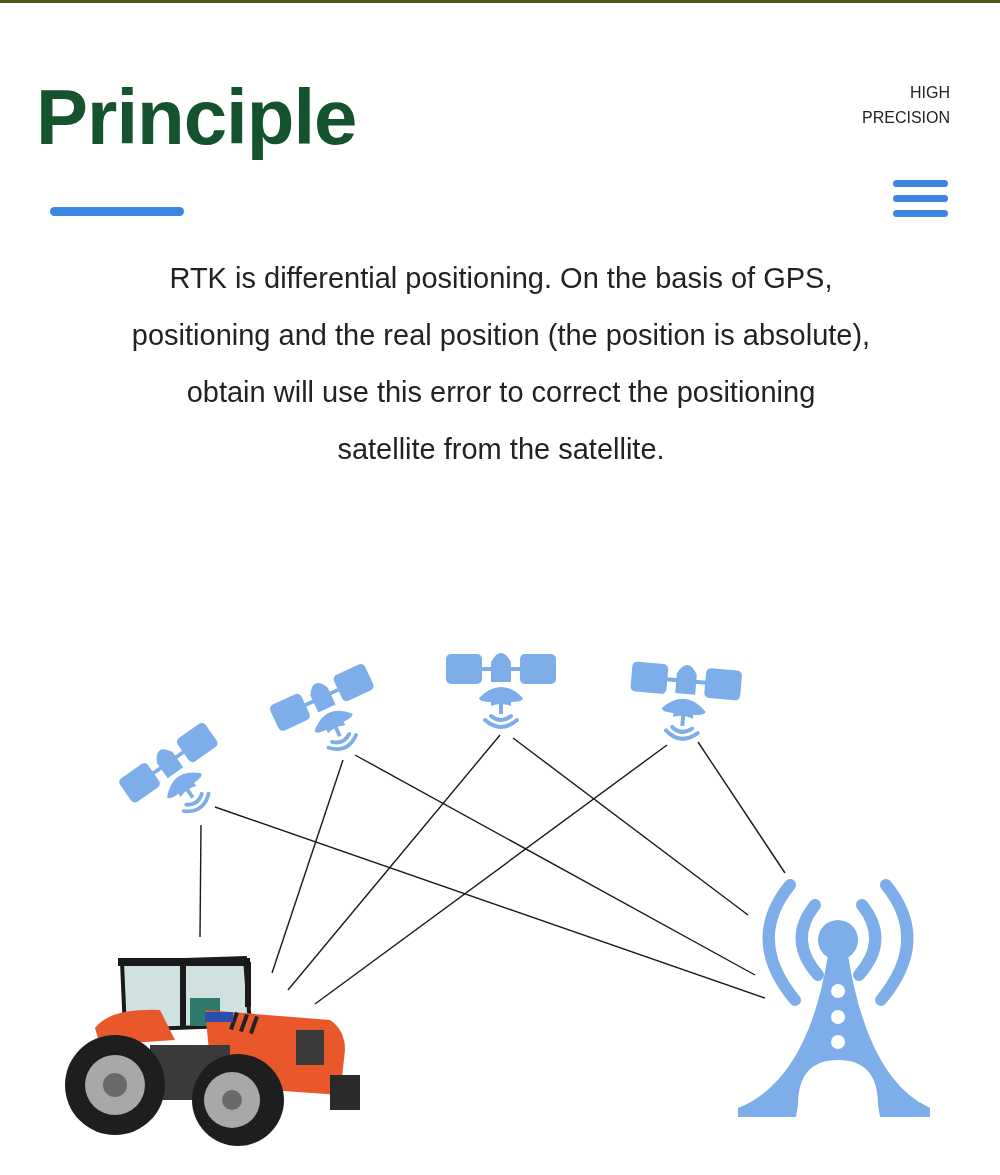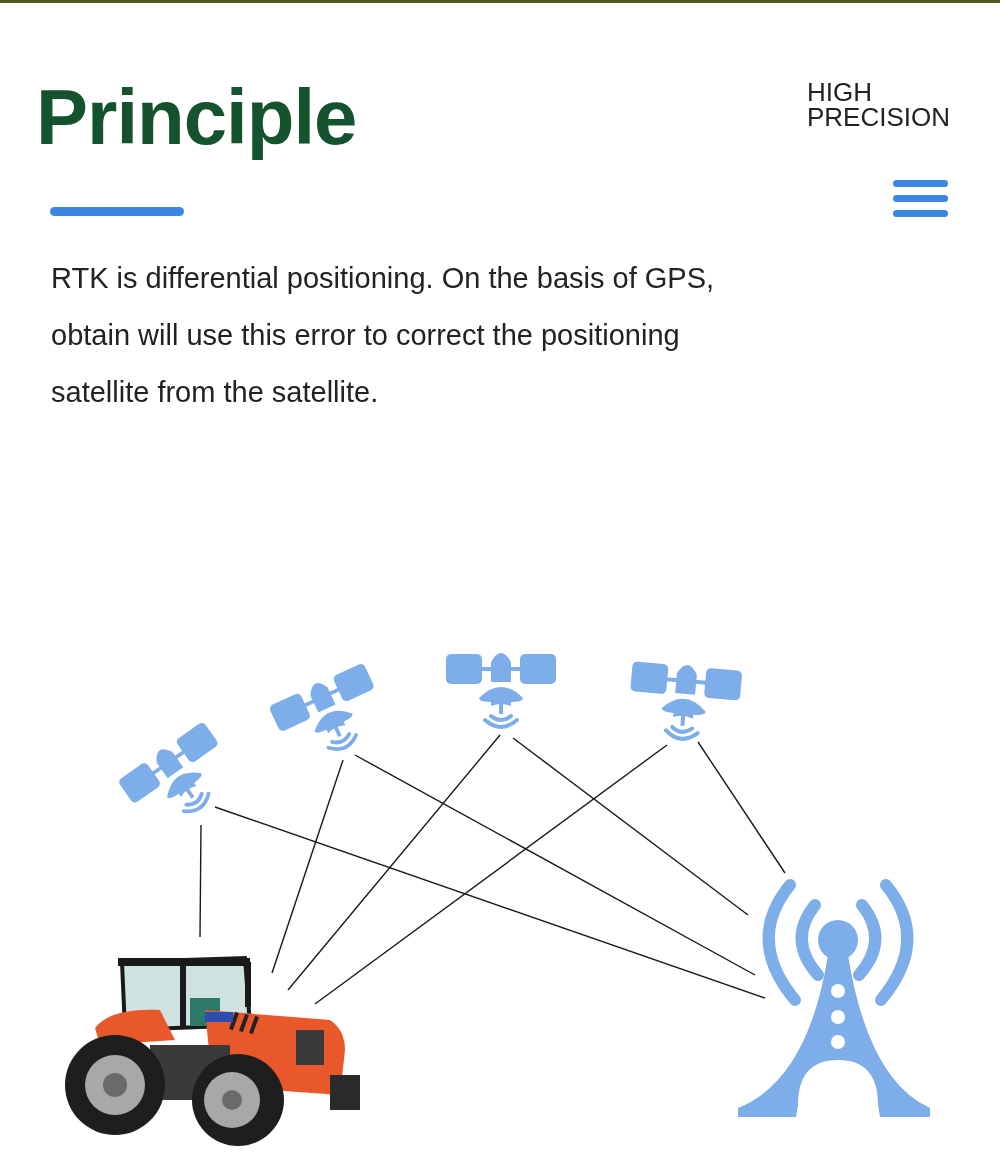--- a/index.html
+++ b/index.html
@@ -8,36 +8,36 @@
       background: #ffffff;
       font-family: "Liberation Sans", sans-serif;
       color: #2a2a2a;
     }
     .top-strip { position: absolute; left: 0; top: 0; width: 1000px; height: 3px; background: #4a5a1a; }
     .title {
       position: absolute; left: 36px; top: 72px;
       font-size: 78px; font-weight: bold; letter-spacing: -1px; color: #14532d; margin: 0;
     }
     .tagline {
-      position: absolute; right: 50px; top: 80px; text-align: left;
-      font-size: 26px; line-height: 25px; color: #222;
+      position: absolute; right: 50px; top: 80px; text-align: right;
+      font-size: 16px; line-height: 25px; color: #222;
     }
     .accent-bar {
       position: absolute; left: 50px; top: 207px; width: 134px; height: 9px;
       border-radius: 5px; background: #3a86e0;
     }
     .menu-btn { position: absolute; left: 893px; top: 180px; width: 55px; height: 40px; cursor: pointer; }
     .menu-btn span {
       position: absolute; left: 0; width: 55px; height: 7px; border-radius: 4px; background: #3a86e0;
     }
     .body-text {
       position: absolute; left: 51px; top: 250px; width: 900px;
       font-size: 29px; line-height: 57px; color: #222; margin: 0;
     }
-    .body-text span { display: block; white-space: nowrap; }
+    .body-text span { display: block; white-space: nowrap; text-align: center; }
     .diagram { position: absolute; left: 0; top: 600px; width: 1000px; height: 575px; }
   </style>
 </head>
 <body>
 
 <div class="top-strip"></div>
 
 <h1 class="title">Principle</h1>
 
 <div class="tagline">
@@ -48,20 +48,21 @@
 <div class="accent-bar"></div>
 
 <div class="menu-btn">
   <span style="top:0"></span>
   <span style="top:15px"></span>
   <span style="top:30px"></span>
 </div>
 
 <p class="body-text">
   <span>RTK is differential positioning. On the basis of GPS,</span>
+  <span>positioning and the real position (the position is absolute),</span>
   <span>obtain will use this error to correct the positioning</span>
   <span>satellite from the satellite.</span>
 </p>
 
 <svg class="diagram" viewBox="0 600 1000 575" width="1000" height="575">
   <defs>
     <g id="sat">
 
       <rect x="-55" y="-18" width="36" height="30" rx="5" fill="#7eaeea"></rect>
       <rect x="19" y="-18" width="36" height="30" rx="5" fill="#7eaeea"></rect>

